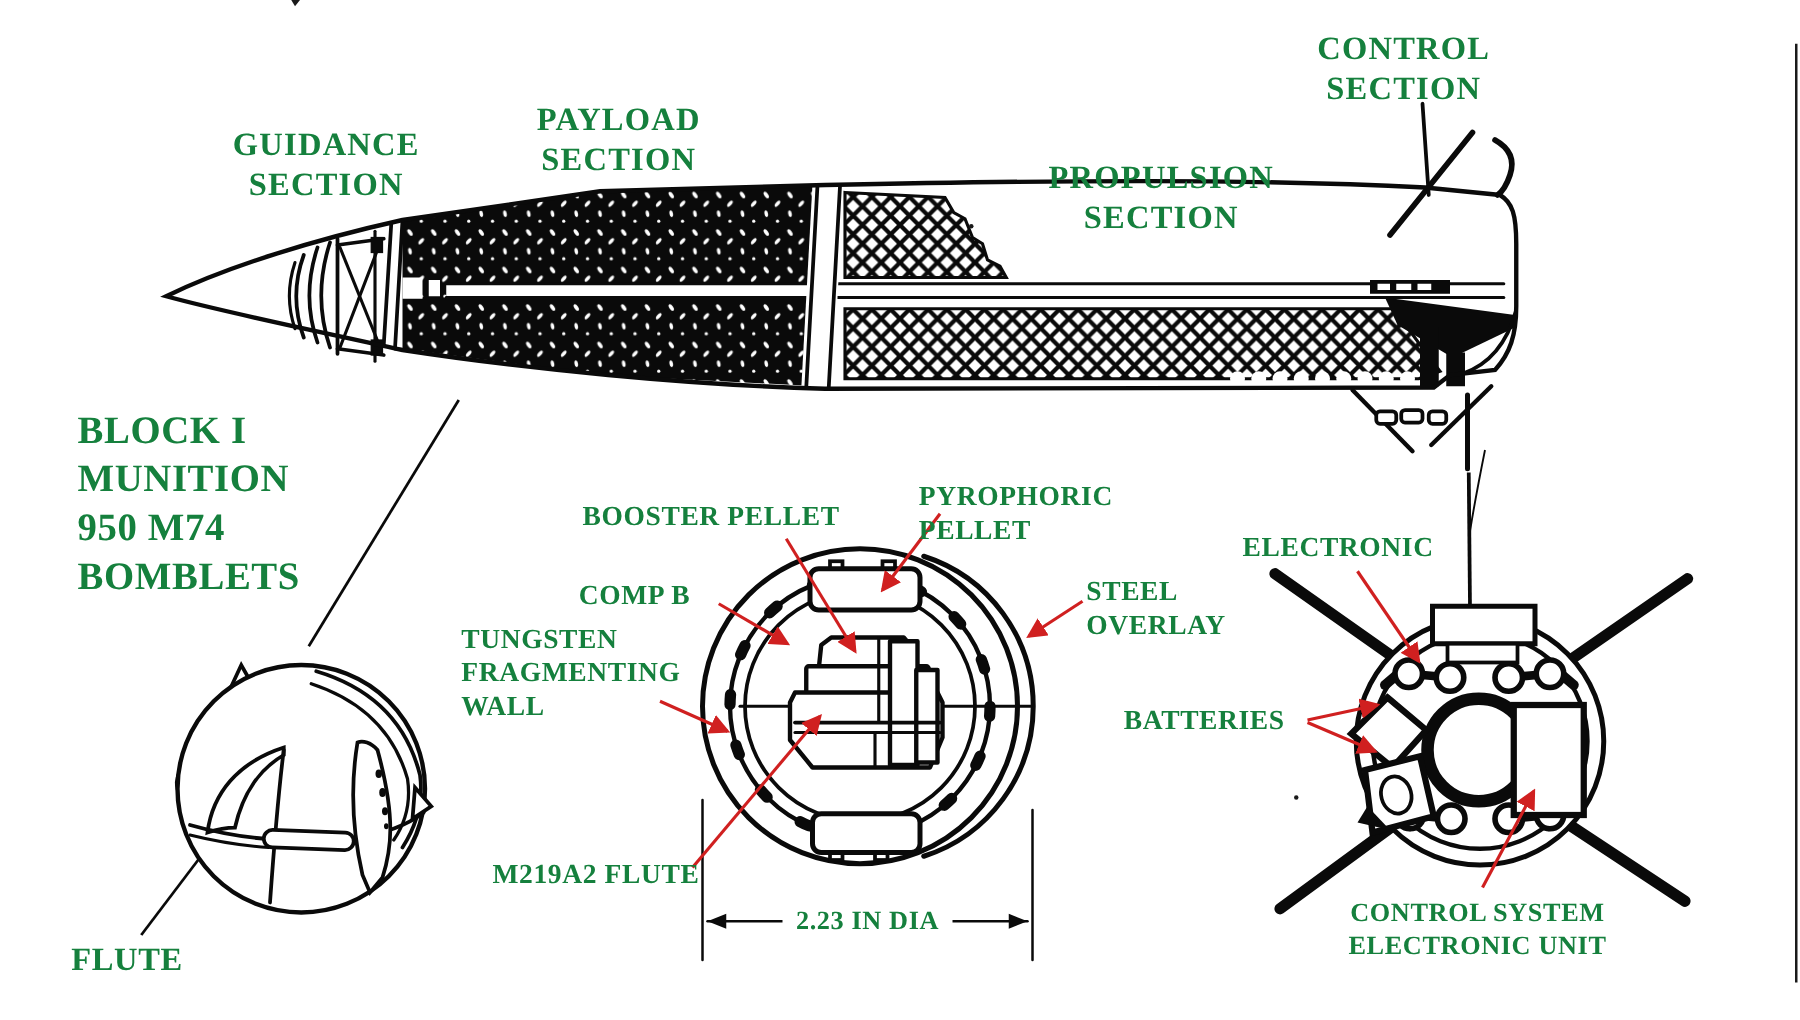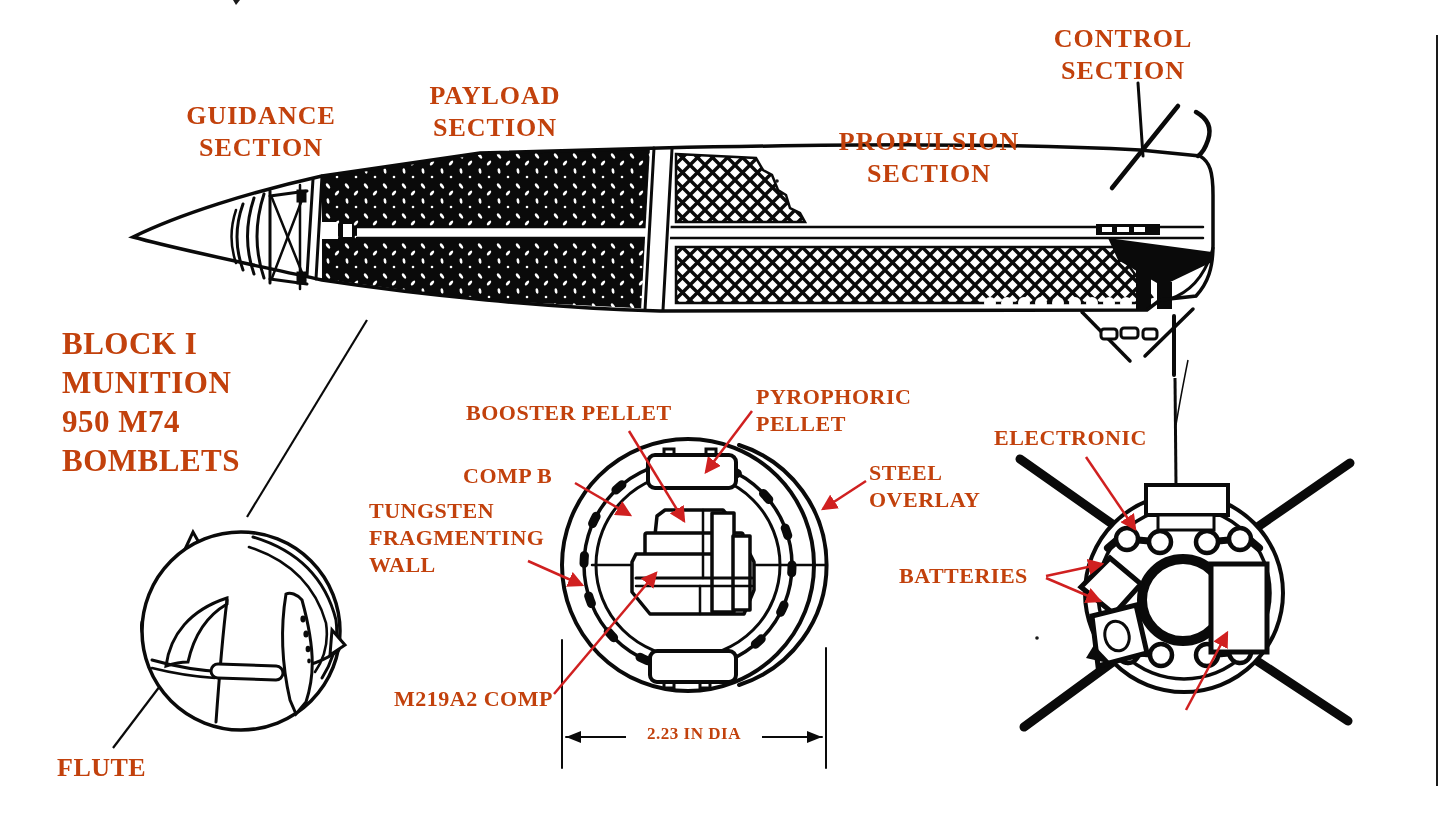--- a/index.html
+++ b/index.html
@@ -2,21 +2,21 @@
 <html><head>
 <meta charset="utf-8">
 <style>
   html,body{margin:0;padding:0;background:#fff;}
   .canvas{
     position:relative;width:1440px;height:816px;background:#ffffff;
     overflow:hidden;font-family:"Liberation Serif", serif;
   }
   .canvas svg{position:absolute;left:0;top:0;}
   .lbl{
-    position:absolute;color:#c2410c;font-weight:bold;white-space:pre-line;
+    position:absolute;color:#15803d;font-weight:bold;white-space:pre-line;
     line-height:1.25;letter-spacing:0.5px;
   }
   .ctr{transform:translateX(-50%);text-align:center;}
   .hdr{font-size:26px;line-height:32px;letter-spacing:1px;}
   .big{font-size:31px;line-height:39px;}
   .call{font-size:22px;line-height:27px;}
 </style>
 </head>
 <body>
 
@@ -269,27 +269,29 @@
   <div class="lbl hdr ctr" style="left:1123px;top:23px;">CONTROL
 SECTION</div>
 
   <div class="lbl big" style="left:62px;top:324px;">BLOCK I
 MUNITION
 950 M74
 BOMBLETS</div>
   <div class="lbl" style="left:57px;top:752px;font-size:26px;">FLUTE</div>
 
   <div class="lbl call" style="left:466px;top:399px;">BOOSTER PELLET</div>
-  <div class="lbl call" style="left:756px;top:383px;">PYROPHORIC
+  <div class="lbl call" style="left:735px;top:383px;">PYROPHORIC
 PELLET</div>
   <div class="lbl call" style="left:463px;top:462px;">COMP B</div>
   <div class="lbl call" style="left:869px;top:459px;">STEEL
 OVERLAY</div>
   <div class="lbl call" style="left:369px;top:497px;">TUNGSTEN
 FRAGMENTING
 WALL</div>
-  <div class="lbl call" style="left:394px;top:685px;">M219A2 COMP</div>
-  <div class="lbl ctr" style="left:694px;top:723px;font-size:17px;">2.23 IN DIA</div>
+  <div class="lbl call" style="left:394px;top:685px;">M219A2 FLUTE</div>
+  <div class="lbl ctr" style="left:694px;top:723px;font-size:21px;">2.23 IN DIA</div>
 
   <div class="lbl call" style="left:994px;top:424px;">ELECTRONIC</div>
   <div class="lbl call" style="left:899px;top:562px;">BATTERIES</div>
+  <div class="lbl ctr" style="left:1182px;top:717px;font-size:21px;line-height:26px;">CONTROL SYSTEM
+ELECTRONIC UNIT</div>
 
 </div>
 
 </body></html>

